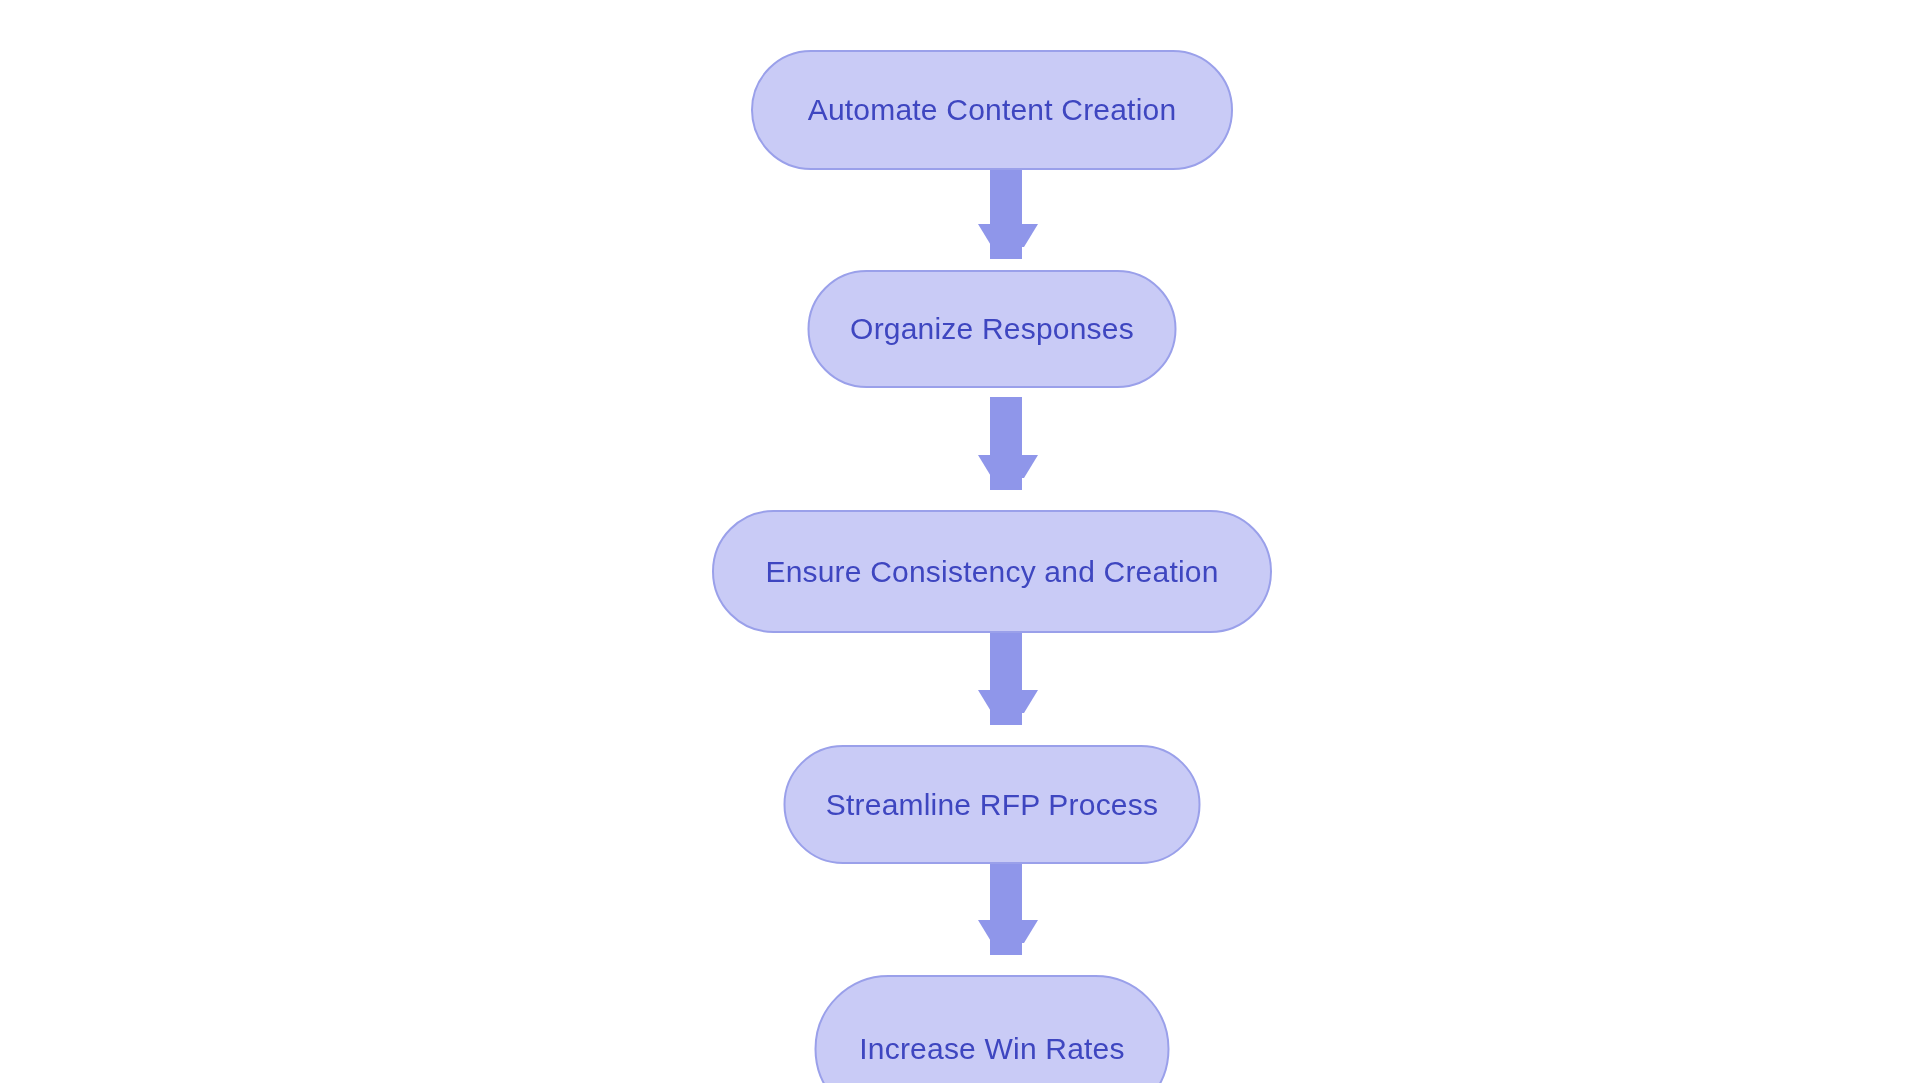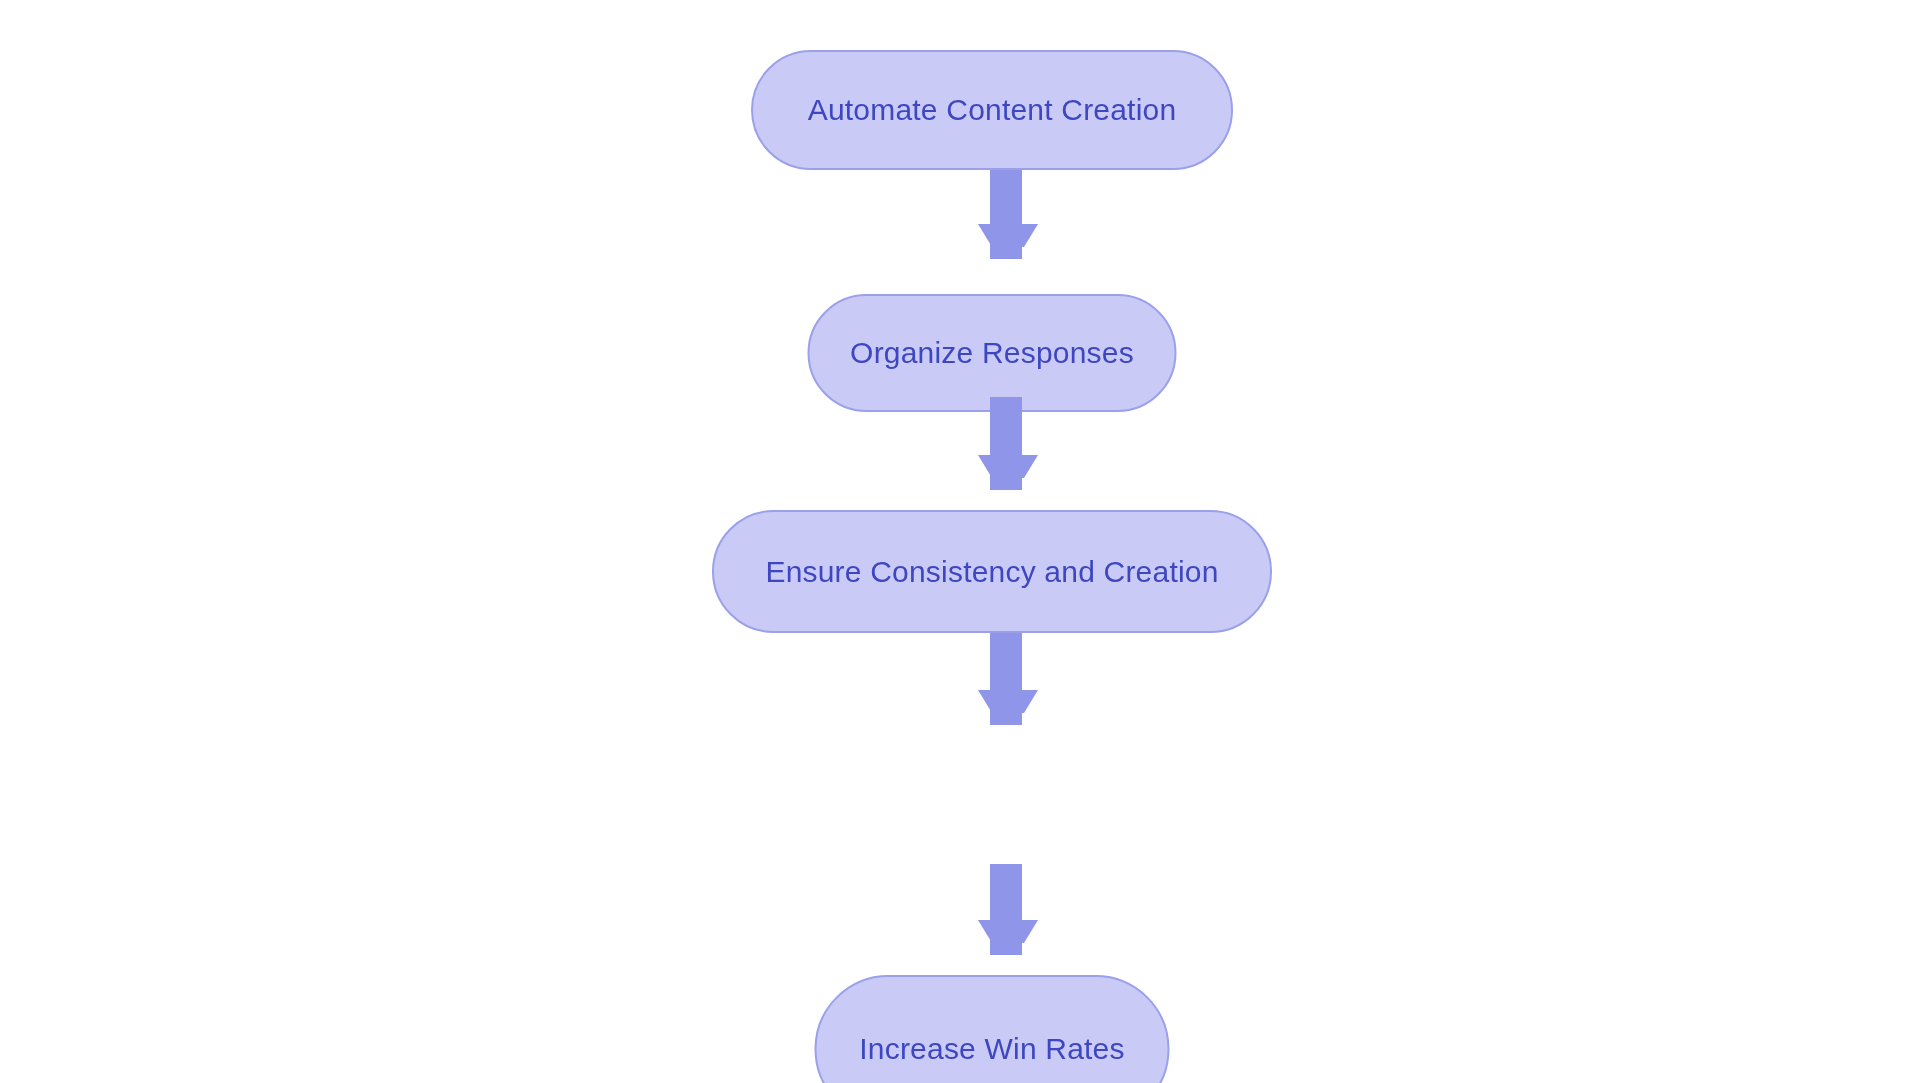--- a/index.html
+++ b/index.html
@@ -33,21 +33,21 @@
     justify-content: center;
   }
   .node-label {
     color: var(--text-color);
     font-size: 30px;
     font-weight: 400;
     letter-spacing: 0.2px;
     white-space: nowrap;
   }
   .n1 { top: 18px;  width: 482px; height: 120px; }
-  .n2 { top: 262px; width: 369px; height: 118px; justify-content: center; }
+  .n2 { top: 238px; width: 369px; height: 118px; justify-content: center; }
   .n3 { top: 478px; width: 560px; height: 123px; }
   .n4 { top: 713px; width: 417px; height: 119px; }
   .n5 { top: 943px; width: 355px; height: 148px; align-items: center; }
 
   .arrow {
     position: absolute;
     left: 50%;
     transform: translateX(-50%);
     width: 28px;
   }
@@ -99,20 +99,23 @@
 
   <div class="node n3">
     <span class="node-label">Ensure Consistency and Creation</span>
   </div>
 
   <div class="arrow a3">
     <div class="stem"></div>
     <div class="head"></div>
   </div>
 
+  <div class="node n4">
+    <span class="node-label">Streamline RFP Process</span>
+  </div>
 
   <div class="arrow a4">
     <div class="stem"></div>
     <div class="head"></div>
   </div>
 
   <div class="node n5">
     <span class="node-label">Increase Win Rates</span>
   </div>
 

